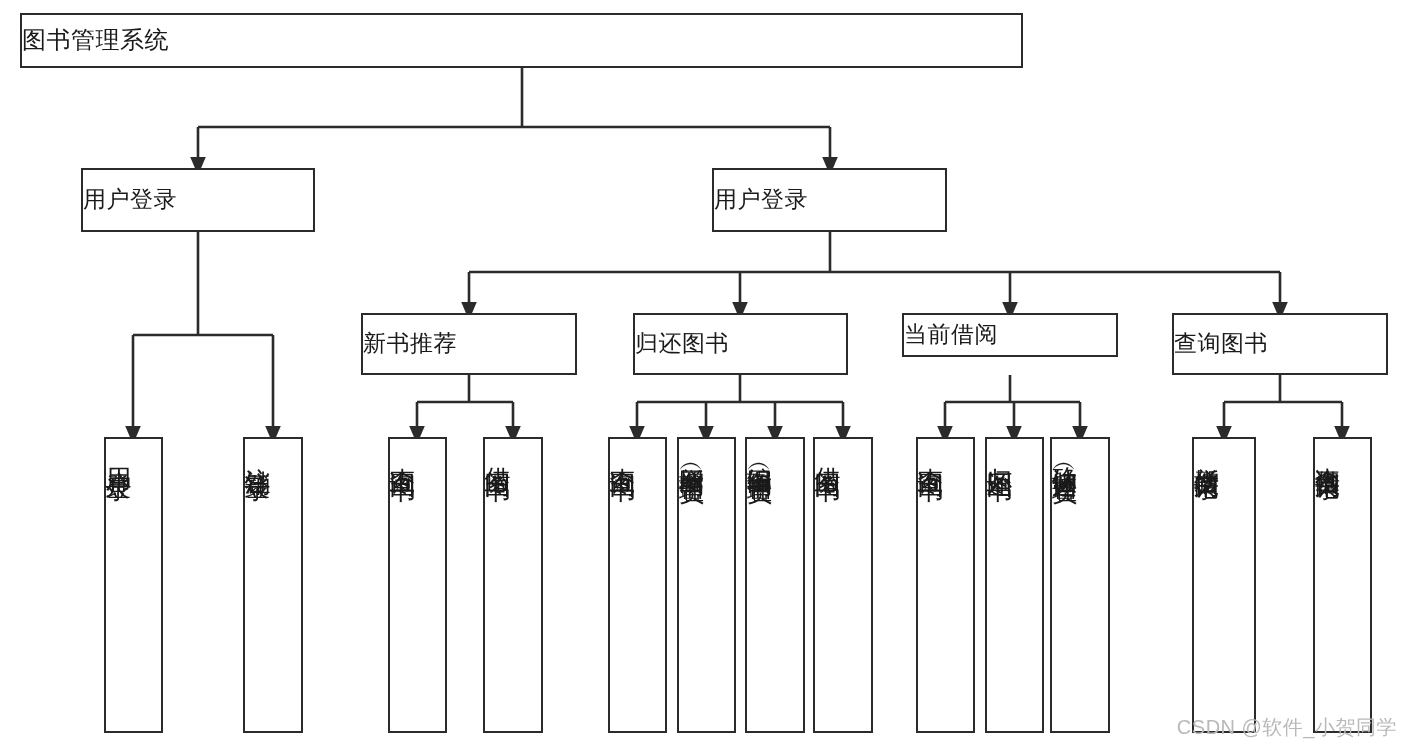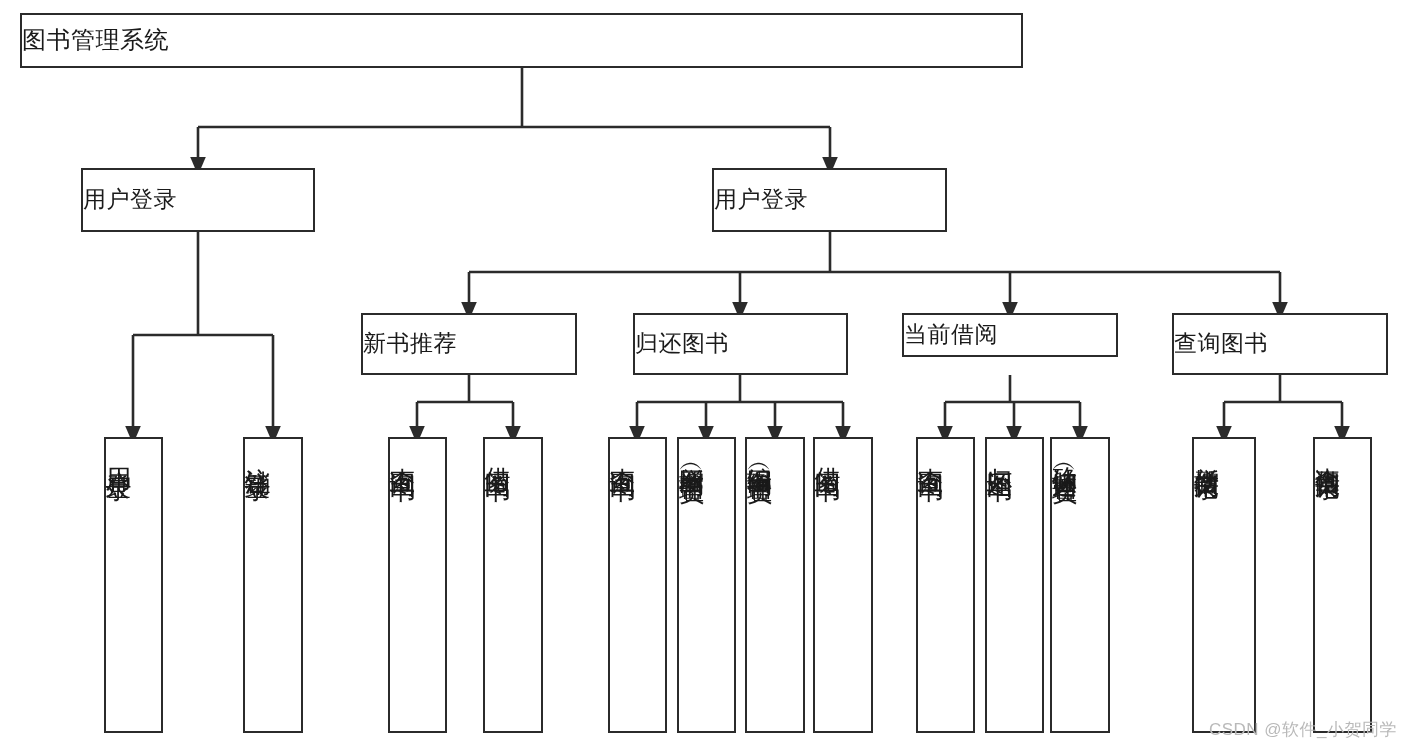--- a/index.html
+++ b/index.html
@@ -63,21 +63,21 @@
     white-space: nowrap;
   }
   .node.v.tall .label {
     font-size: 25px;
     letter-spacing: 2px;
   }
   .watermark {
     position: absolute;
     right: 8px;
     bottom: 6px;
-    font-size: 17px;
+    font-size: 20px;
     color: #b9b9b9;
     letter-spacing: 0.5px;
     white-space: nowrap;
   }
 </style>
 </head>
 <body>
 
 <div id="diagram-root">
 

